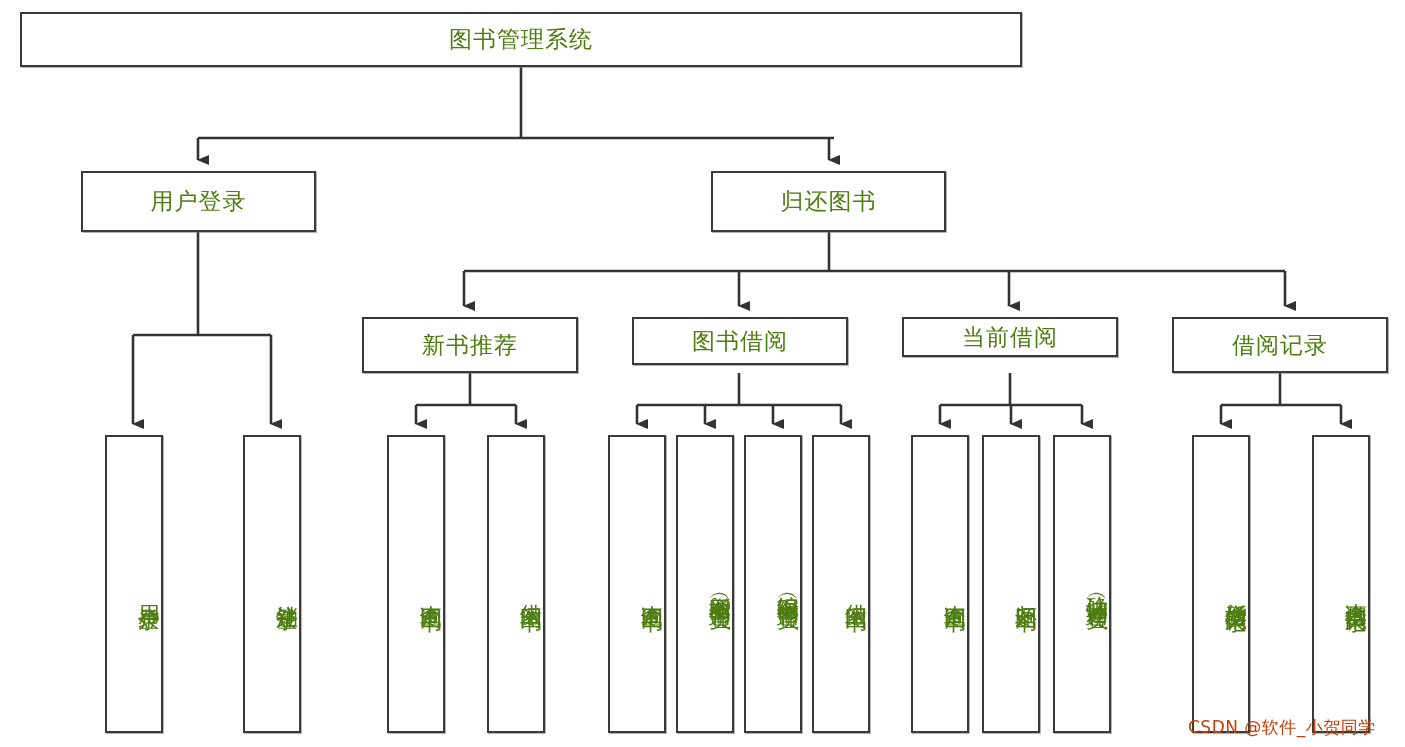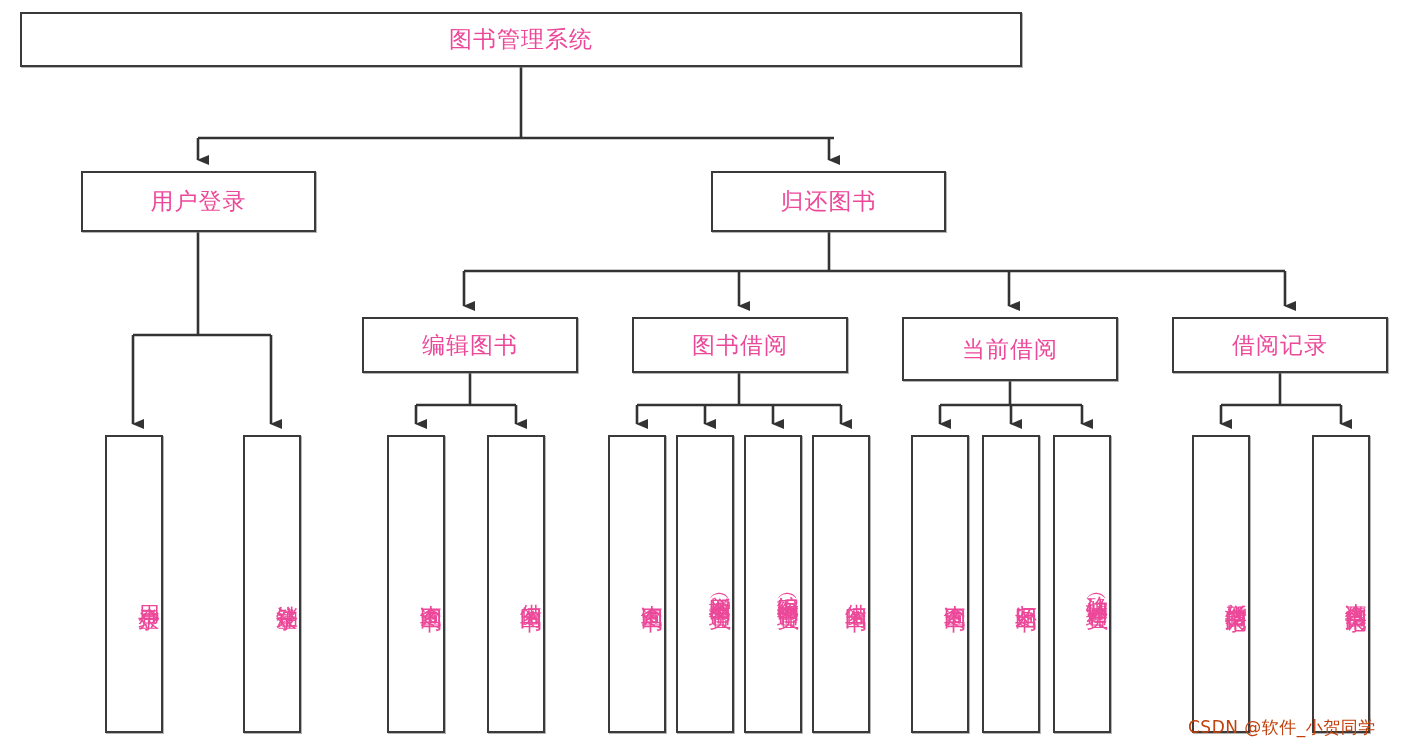--- a/index.html
+++ b/index.html
@@ -29,21 +29,21 @@
   }
   .node {
     position: absolute;
     box-sizing: border-box;
     background: #ffffff;
     border: 2px solid #3a3a3a;
     box-shadow: 1px 1px 0 0 rgba(120,120,120,0.55);
     display: flex;
     align-items: center;
     justify-content: center;
-    color: #ec4899;
+    color: #4d7c0f;
   }
   .node-h {
     font-size: 23px;
     letter-spacing: 1px;
     line-height: 1;
     white-space: nowrap;
   }
   .node-v {
     font-size: 22px;
     line-height: 1.12;
@@ -123,23 +123,23 @@
       <path d="M1221,405 L1221,424" marker-end="url(#arrow)"></path>
       <path d="M1341,405 L1341,424" marker-end="url(#arrow)"></path>
     </g>
   </svg>
 
   <div class="node node-h" style="left:20px; top:12px; width:1002px; height:55px;">图书管理系统</div>
 
   <div class="node node-h" style="left:81px; top:171px; width:235px; height:61px;">用户登录</div>
   <div class="node node-h" style="left:711px; top:171px; width:235px; height:61px;">归还图书</div>
 
-  <div class="node node-h" style="left:362px; top:317px; width:216px; height:56px;">编辑图书</div>
-  <div class="node node-h" style="left:632px; top:317px; width:216px; height:56px;">图书借阅</div>
-  <div class="node node-h" style="left:902px; top:317px; width:216px; height:64px;">当前借阅</div>
+  <div class="node node-h" style="left:362px; top:317px; width:216px; height:56px;">新书推荐</div>
+  <div class="node node-h" style="left:632px; top:317px; width:216px; height:48px;">图书借阅</div>
+  <div class="node node-h" style="left:902px; top:317px; width:216px; height:40px;">当前借阅</div>
   <div class="node node-h" style="left:1172px; top:317px; width:216px; height:56px;">借阅记录</div>
 
   <div class="node node-v" style="left:105px; top:435px; width:58px; height:298px;">用户登录</div>
   <div class="node node-v" style="left:243px; top:435px; width:58px; height:298px;">注销登录</div>
 
   <div class="node node-v" style="left:387px; top:435px; width:58px; height:298px;">查询图书</div>
   <div class="node node-v" style="left:487px; top:435px; width:58px; height:298px;">借阅图书</div>
 
   <div class="node node-v" style="left:608px; top:435px; width:58px; height:298px;">查询图书</div>
   <div class="node node-v tall-text" style="left:676px; top:435px; width:58px; height:298px;">新增图书（管理员）</div>

